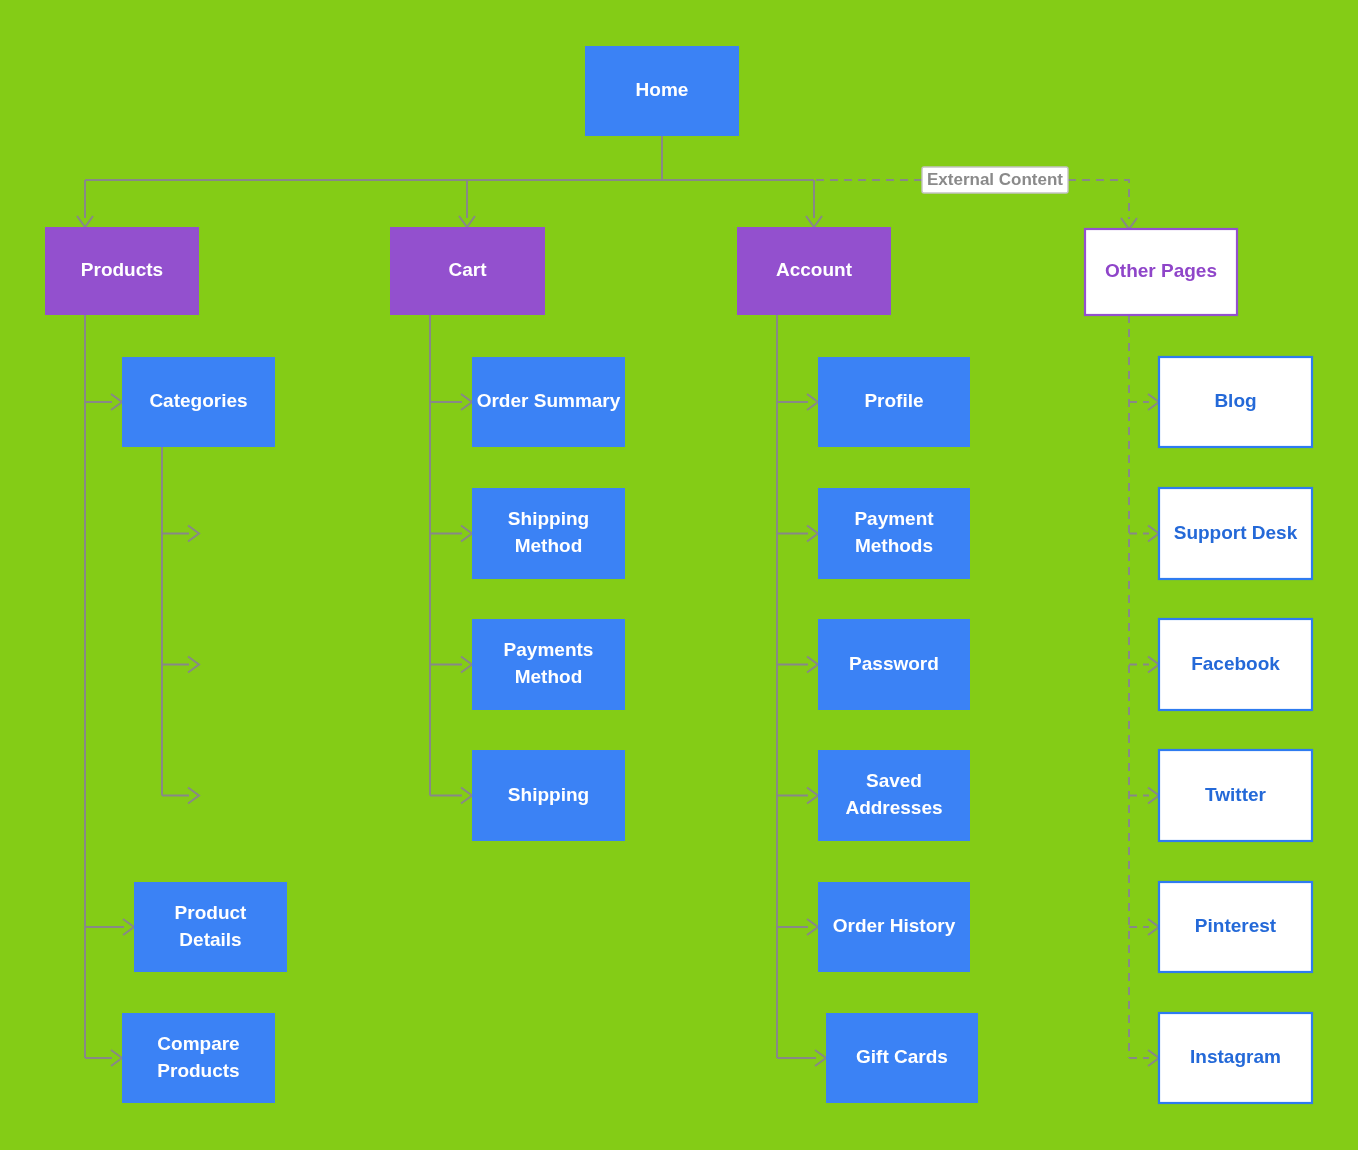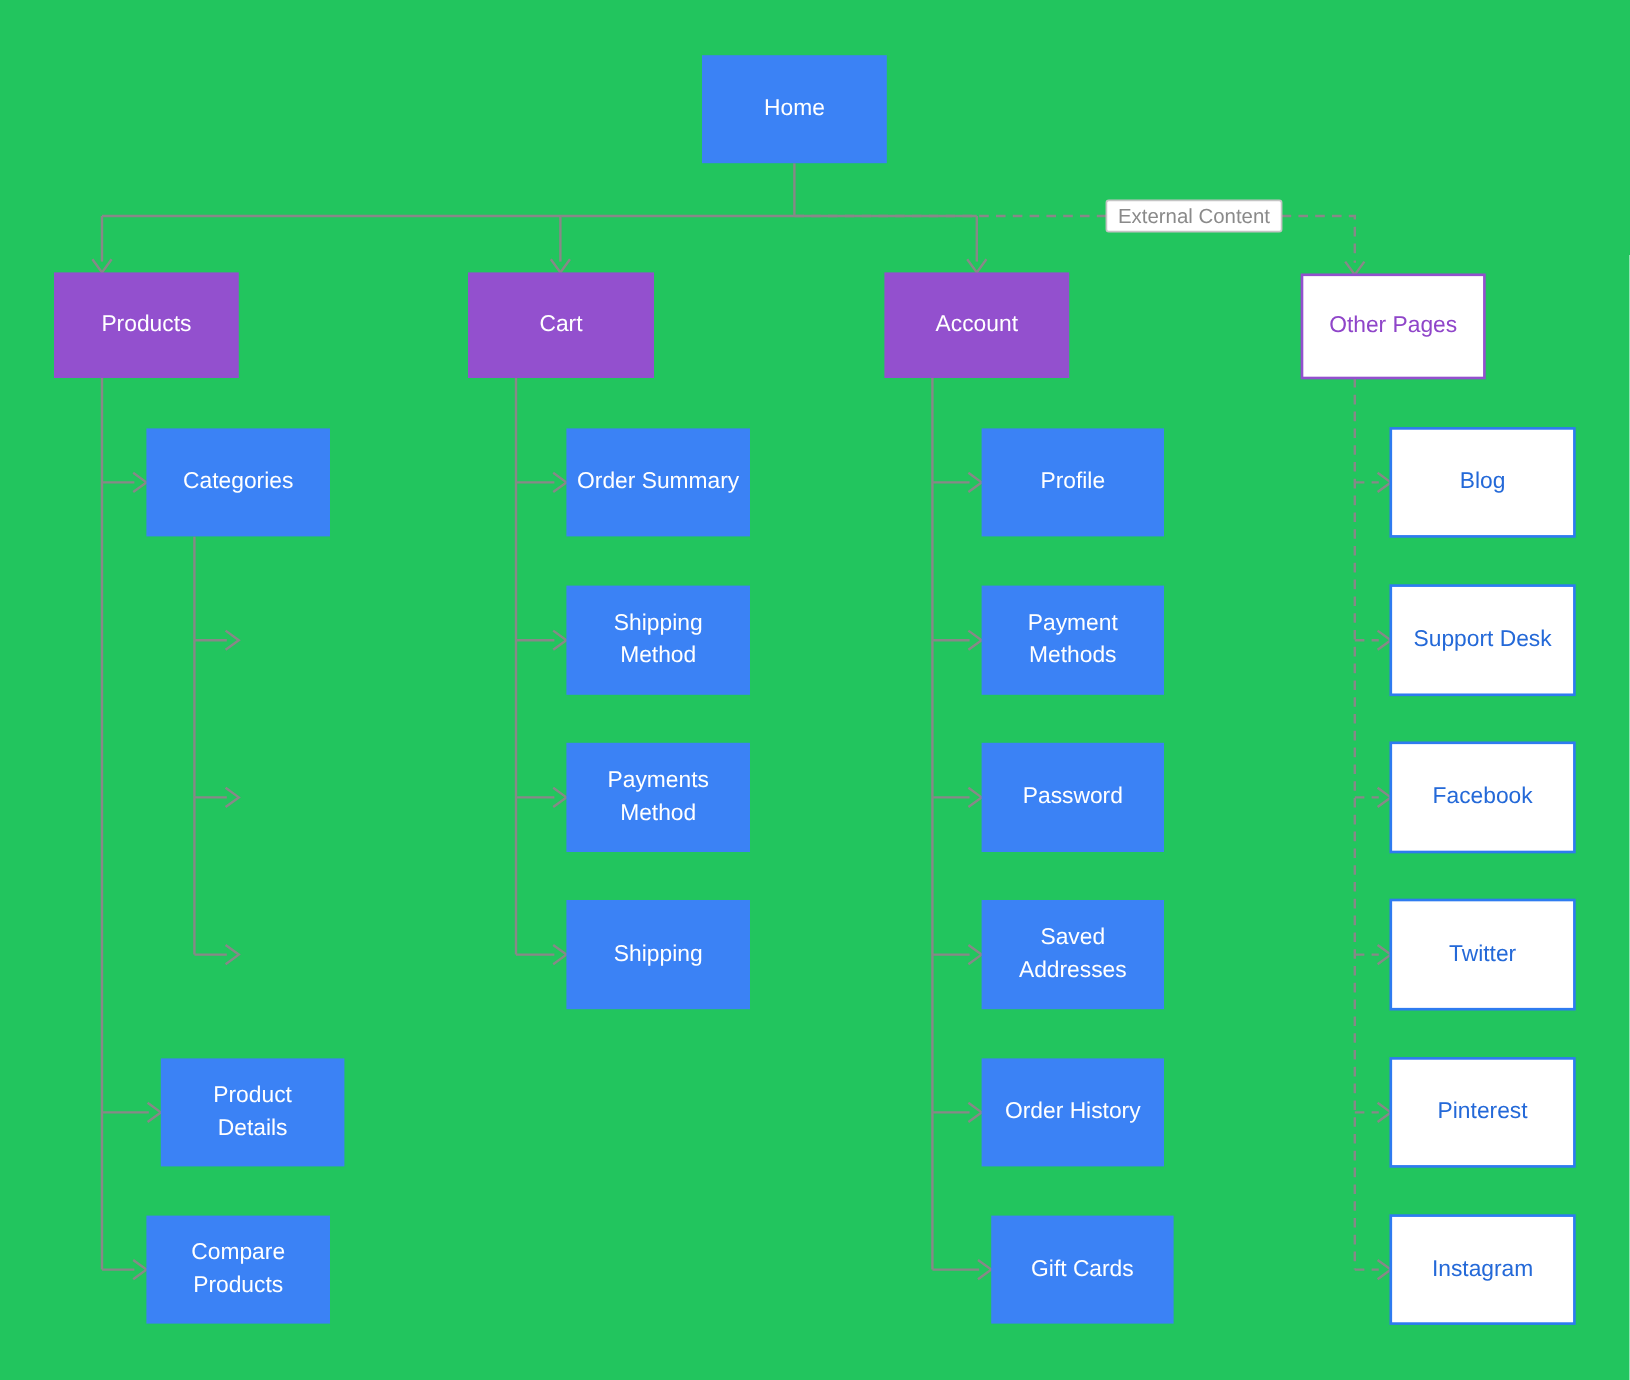--- a/index.html
+++ b/index.html
@@ -10,21 +10,22 @@
   body {
     width: 1358px;
     height: 1150px;
     font-family: "Liberation Sans", sans-serif;
     overflow: hidden;
   }
   #sitemap-root {
     position: relative;
     width: 1358px;
     height: 1150px;
-    background: #22c55e;
+    background: #84cc16;
+    font-weight: bold;
   }
   svg#diagram {
     display: block;
     width: 1358px;
     height: 1150px;
   }
   .node-rect-filled-blue {
     fill: #3B82F5;
     stroke: none;
   }

